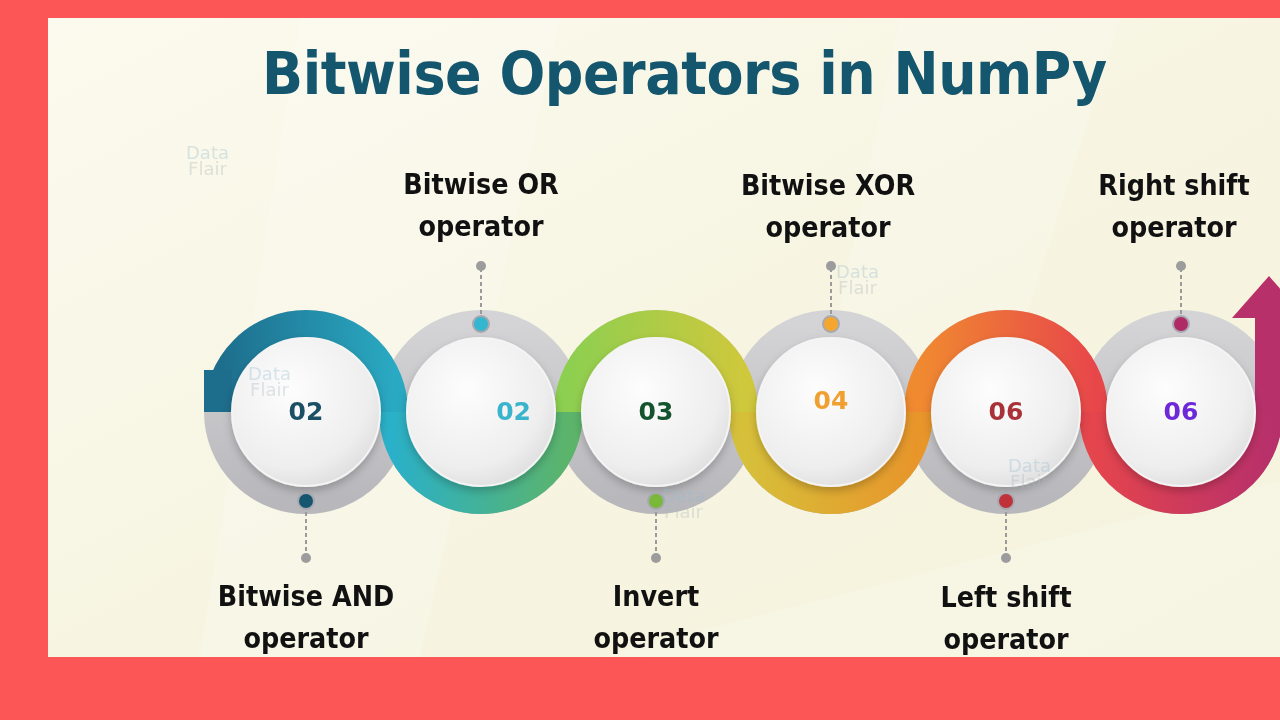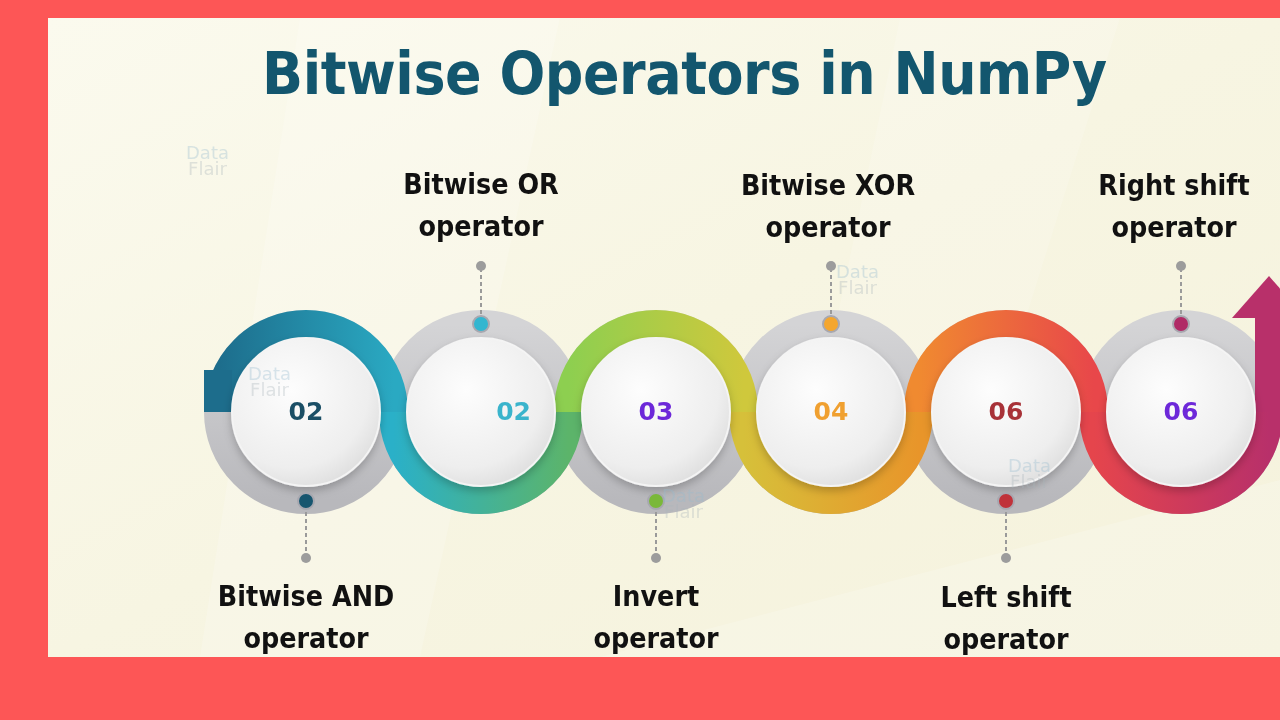--- a/index.html
+++ b/index.html
@@ -140,22 +140,22 @@
   <div class="title">Bitwise Operators in NumPy</div>
 
   <div class="watermark" style="left:138px; top:127px;"><span>Data</span><small>Flair</small></div>
   <div class="watermark" style="left:200px; top:348px;"><span>Data</span><small>Flair</small></div>
   <div class="watermark" style="left:788px; top:246px;"><span>Data</span><small>Flair</small></div>
   <div class="watermark" style="left:614px; top:470px;"><span>Data</span><small>Flair</small></div>
   <div class="watermark" style="left:960px; top:440px;"><span>Data</span><small>Flair</small></div>
 
   <div class="num" style="left:208px; top:379px; color:#1b4f66;">02</div>
   <div class="num" style="left:383px; top:379px; color:#3ab4cc;text-align:right;">02</div>
-  <div class="num" style="left:558px; top:379px; color:#6d28d9;">03</div>
-  <div class="num" style="left:733px; top:379px; color:#f0a030;">04</div>
+  <div class="num" style="left:558px; top:379px; color:#14532d;">03</div>
+  <div class="num" style="left:733px; top:368px; color:#f0a030;">04</div>
   <div class="num" style="left:908px; top:379px; color:#a83238;">06</div>
   <div class="num" style="left:1083px; top:379px; color:#6d28d9;">06</div>
 
   <div class="label" style="left:148px; top:557px;">
     <span>Bitwise AND</span>
     <span>operator</span>
   </div>
   <div class="label" style="left:323px; top:145px;">
     <span>Bitwise OR</span>
     <span>operator</span>

